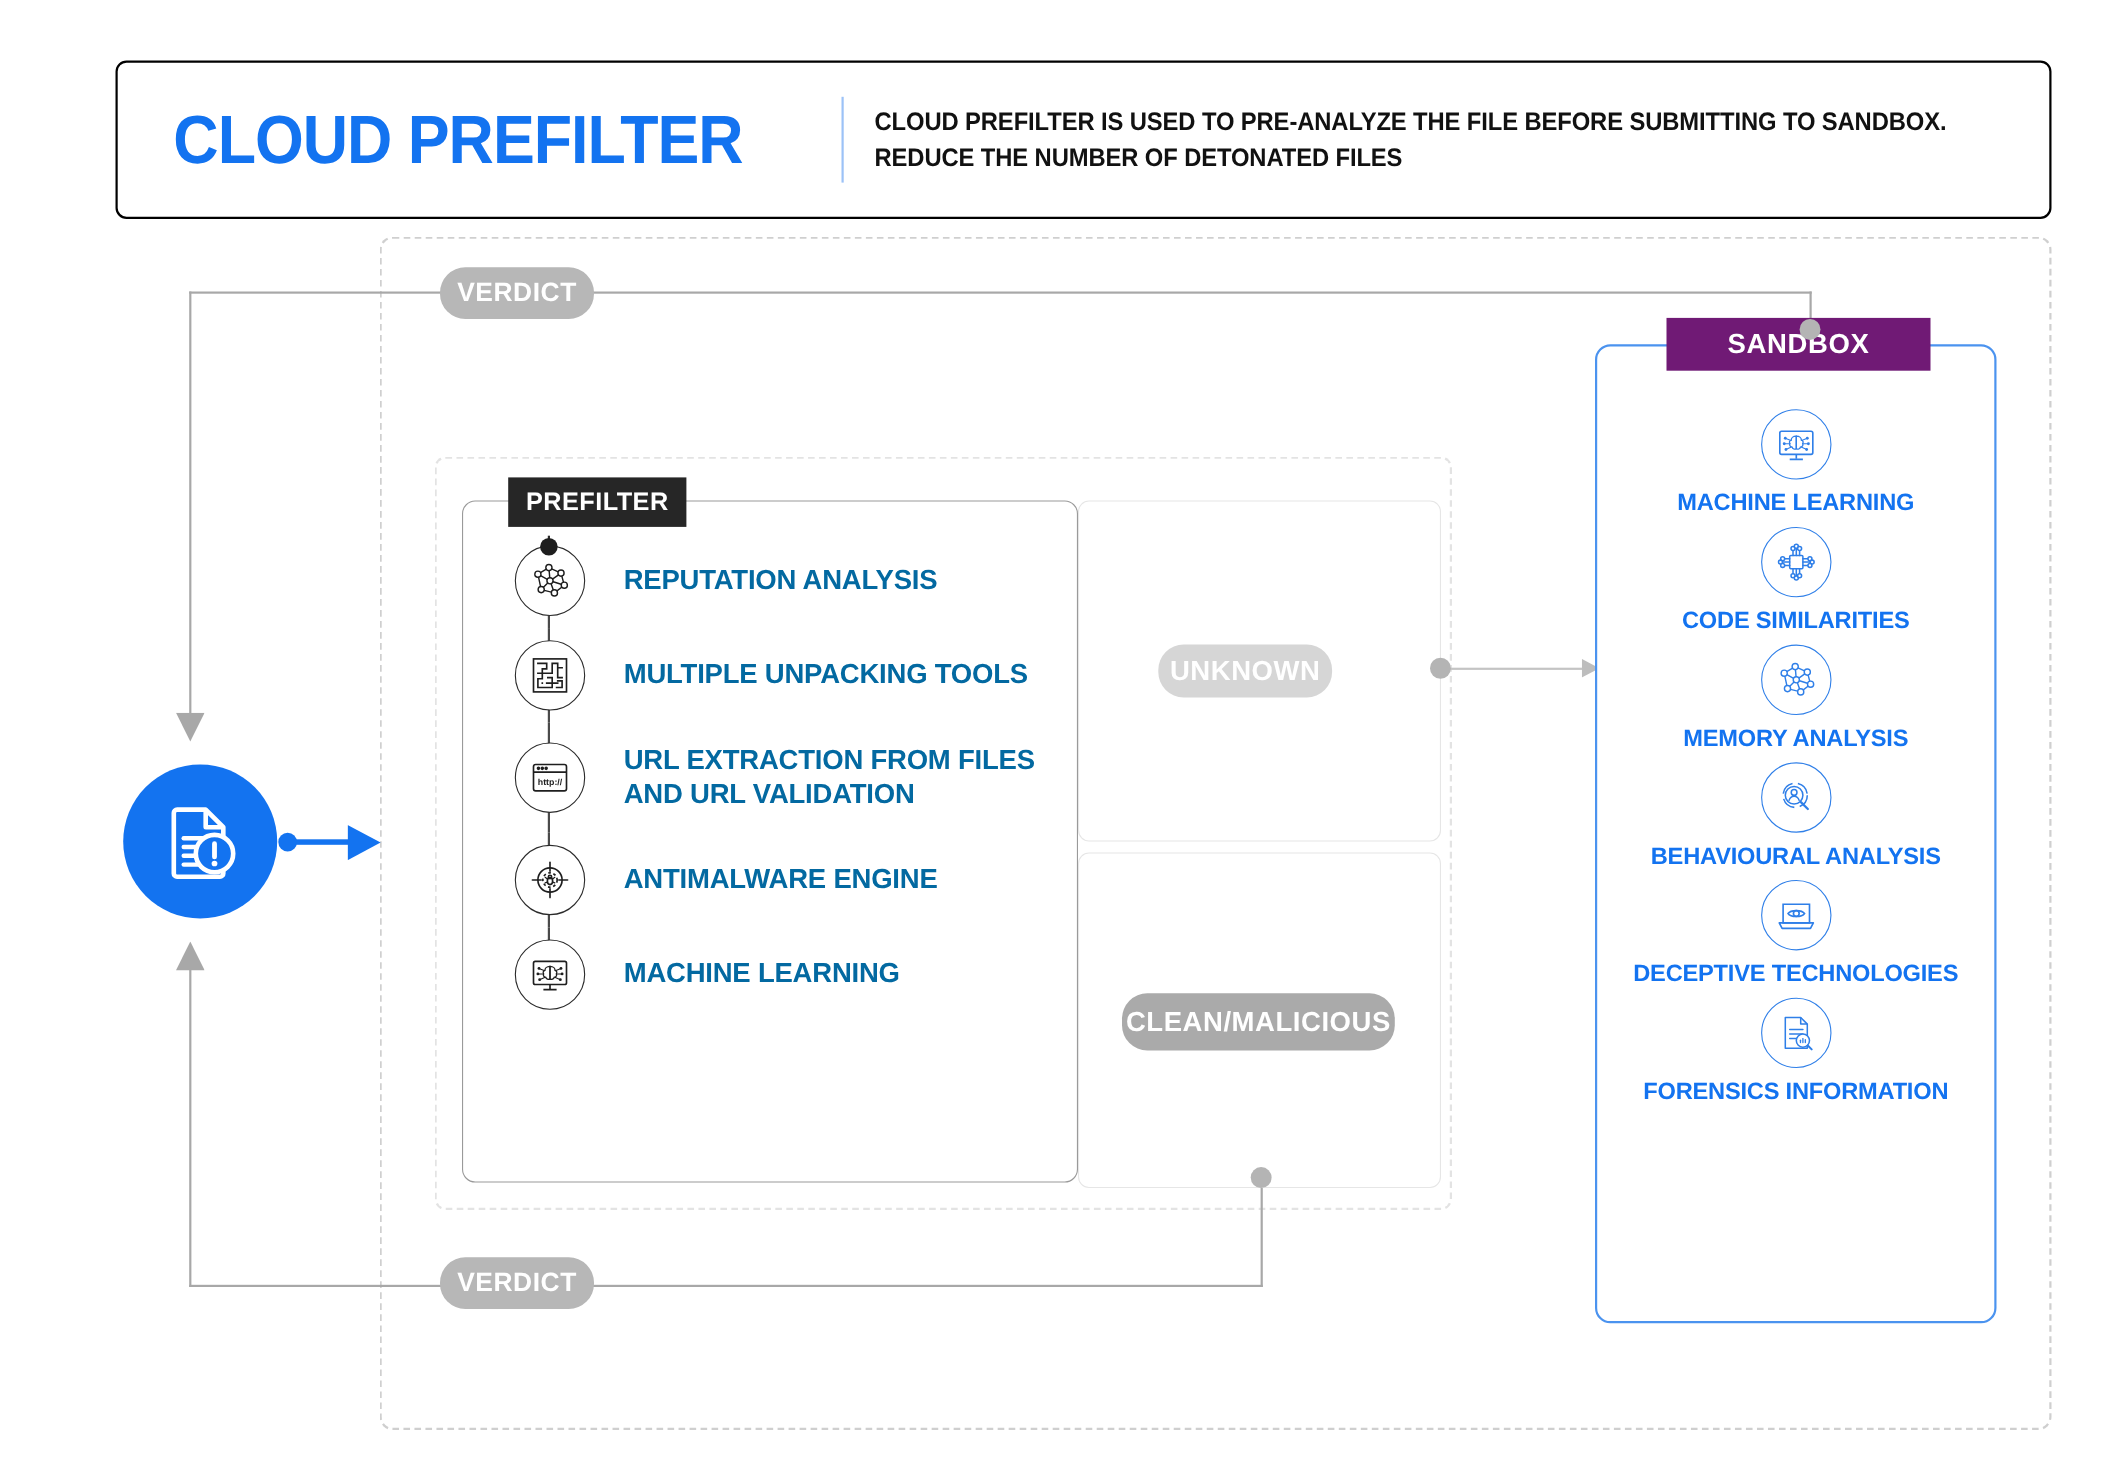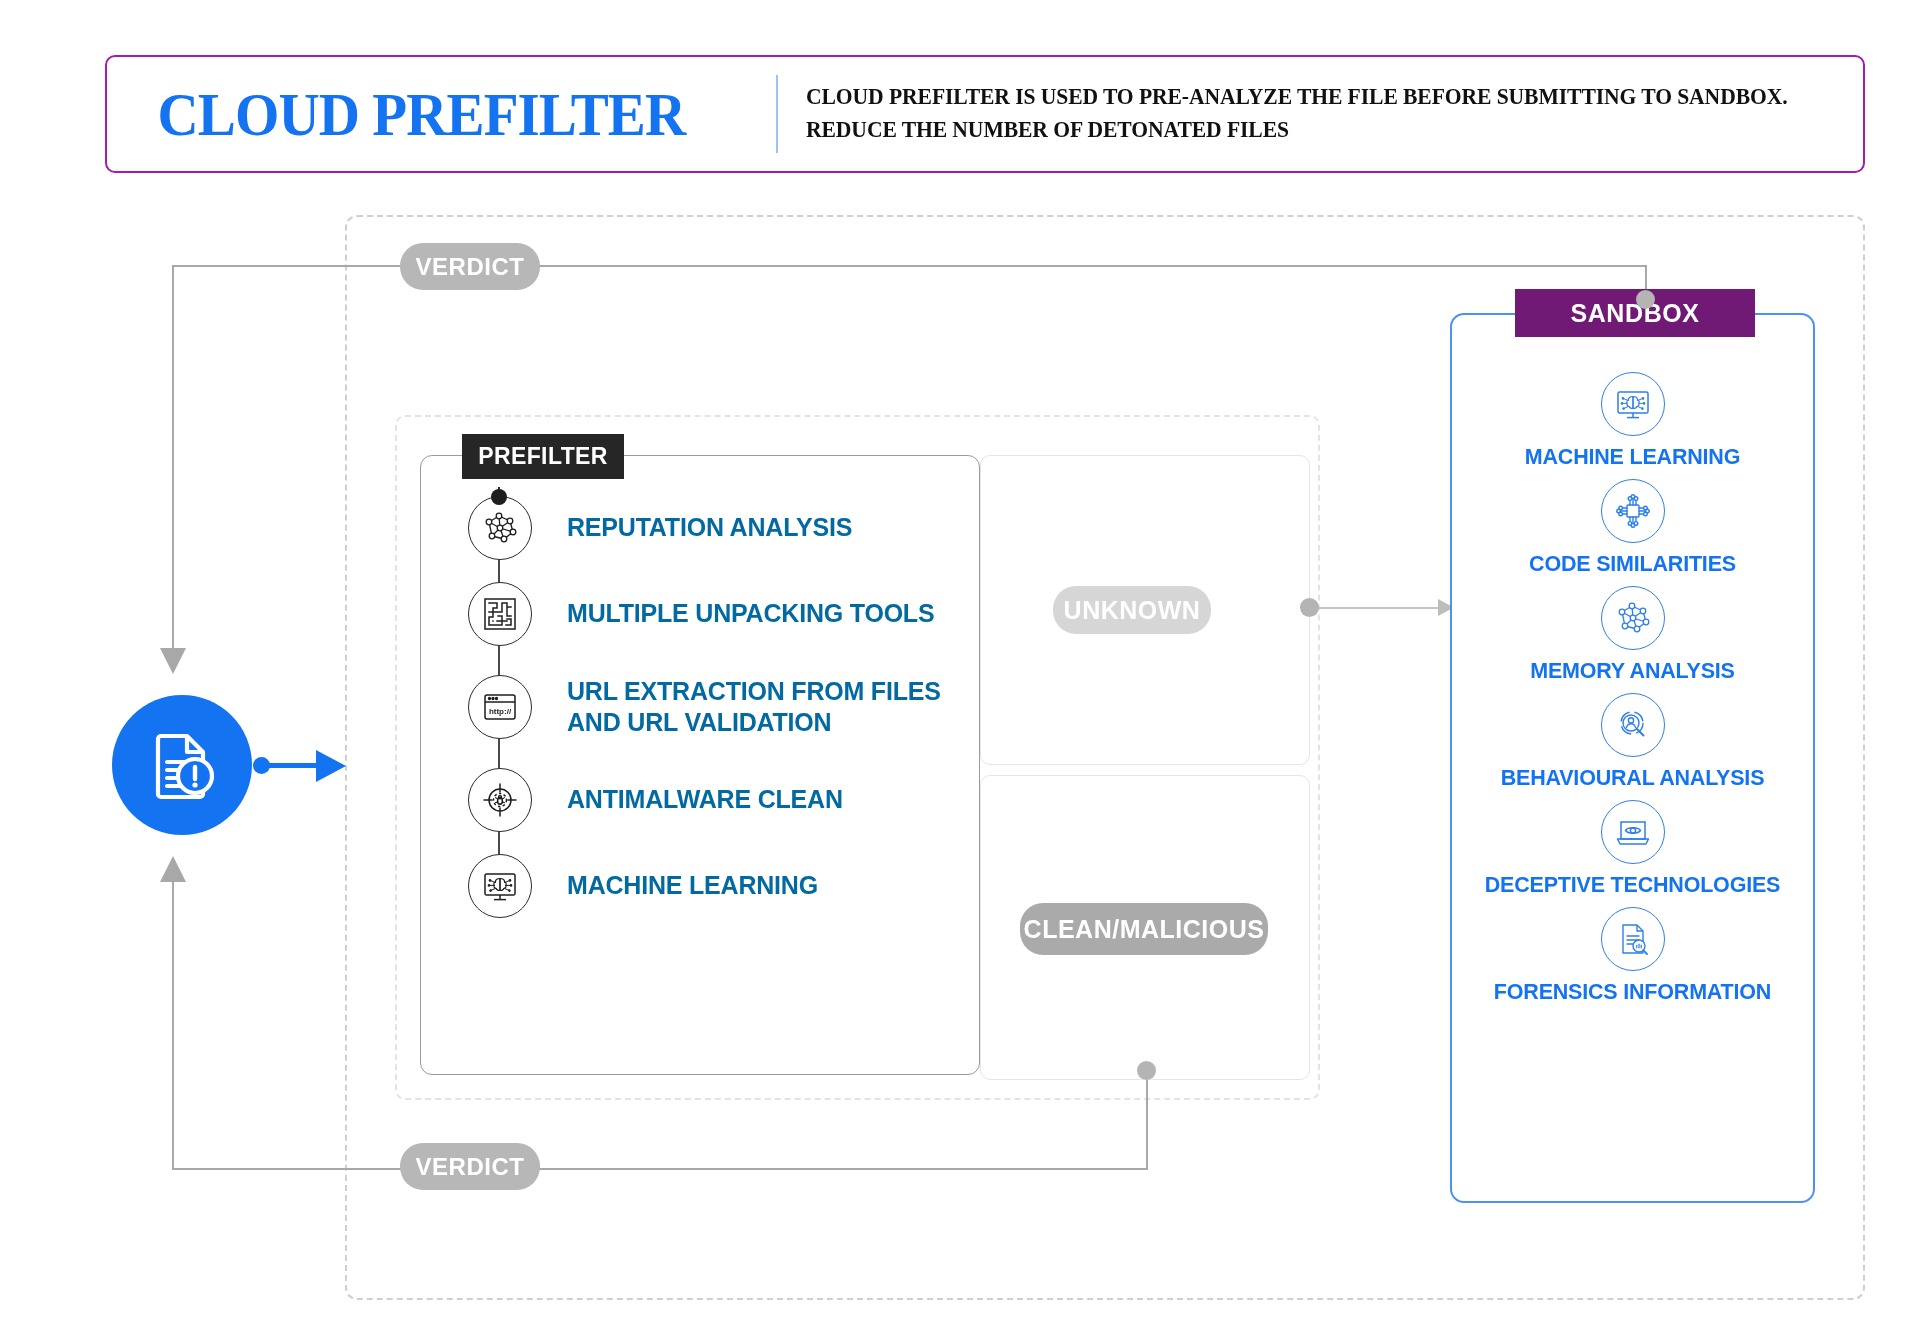--- a/index.html
+++ b/index.html
@@ -1,22 +1,22 @@
 <!DOCTYPE html>
 <html><head>
 <meta charset="utf-8">
 <style>
   html,body{margin:0;padding:0;background:#ffffff;}
   body{width:1920px;height:1337px;position:relative;overflow:hidden;
        font-family:"Liberation Sans",sans-serif;color:#1a1a1a;}
 
   
-  .header{position:absolute;left:105px;top:55px;width:1760px;height:118px;
-          border:2px solid #a21caf;border-radius:10px;background:#fff;
-          display:flex;align-items:center;box-sizing:border-box;font-family:Liberation Serif, serif;}
+  .header{position:absolute;left:105px;top:55px;width:1760px;height:144px;
+          border:2px solid #000000;border-radius:10px;background:#fff;
+          display:flex;align-items:center;box-sizing:border-box;}
   .header-title{font-size:62px;font-weight:bold;color:#1373f0;letter-spacing:-1px;
                 padding-left:55px;white-space:nowrap;transform:scaleX(0.92);
                 transform-origin:left center;}
   .header-divider{width:2px;height:78px;background:#9cc2f7;margin:0 28px 0 40px;flex:0 0 auto;}
   .header-sub{font-size:23px;font-weight:bold;line-height:1.42;color:#111;
               letter-spacing:-0.1px;transform:scaleX(0.94);transform-origin:left center;}
 
   
   .outer-dashed{position:absolute;left:345px;top:215px;width:1520px;height:1085px;
                 border:2px dashed #cfcfcf;border-radius:12px;box-sizing:border-box;}
@@ -227,21 +227,21 @@
         <ellipse cx="20" cy="21" rx="2.4" ry="3.2"></ellipse>
         <circle cx="20" cy="17.2" r="1.5"></circle>
         <g stroke-width="1.1" stroke-linecap="round">
           <line x1="17.6" y1="19" x2="15.6" y2="17.6"></line>
             <line x1="22.4" y1="19" x2="24.4" y2="17.6"></line>
           <line x1="17.6" y1="22" x2="15.6" y2="22.6"></line>
             <line x1="22.4" y1="22" x2="24.4" y2="22.6"></line>
         </g>
       </svg>
     </div>
-    <div class="pf-label">ANTIMALWARE CLEAN</div>
+    <div class="pf-label">ANTIMALWARE ENGINE</div>
   </div>
 
   <div class="pf-row">
     <div class="pf-link" style="height:43px;"></div>
     <div class="pf-icon">
       <svg width="40" height="38" viewBox="0 0 40 38" fill="none" stroke="#1e1e1e" stroke-width="1.5">
         <rect x="5" y="7" width="30" height="21" rx="1.6"></rect>
         <line x1="20" y1="28" x2="20" y2="32"></line>
           <line x1="14" y1="32.6" x2="26" y2="32.6"></line>
         <path d="M20 11.5 c-3.2 0 -4.6 2 -4.6 3.6 c-1.6 .4 -2 2 -1.2 3.2 c-.8 1.4 .4 3 2 3.2

